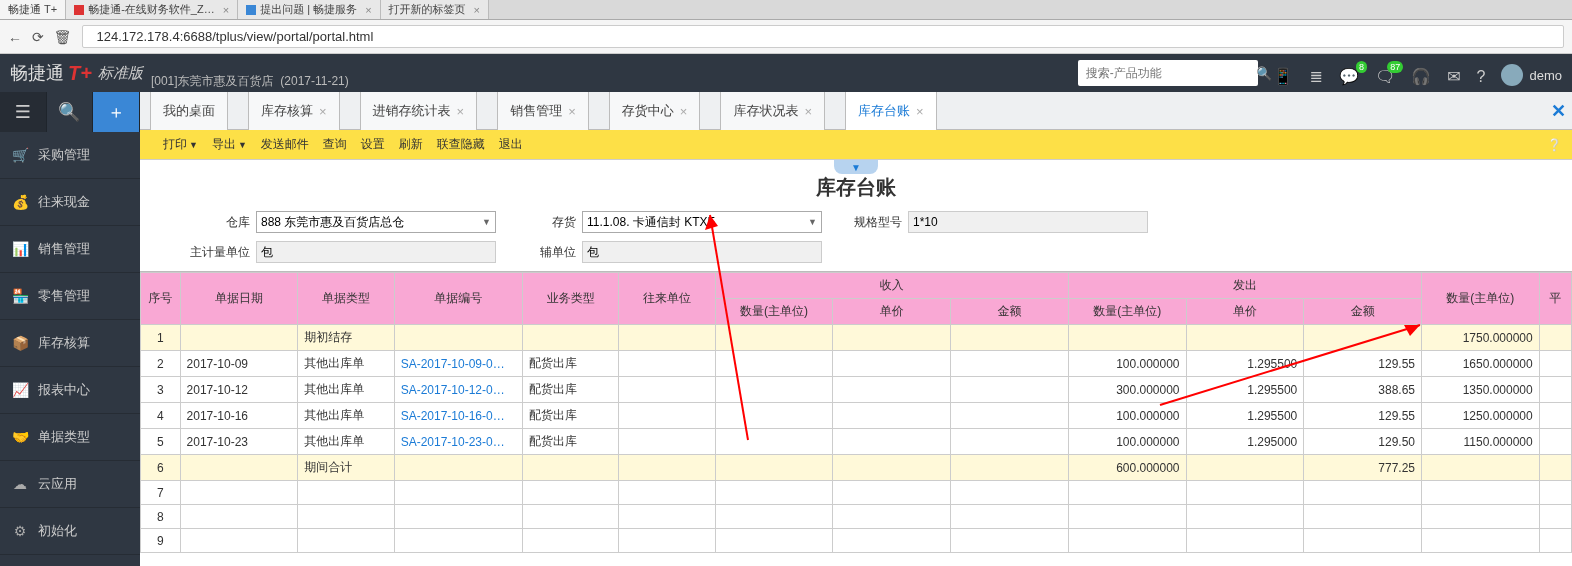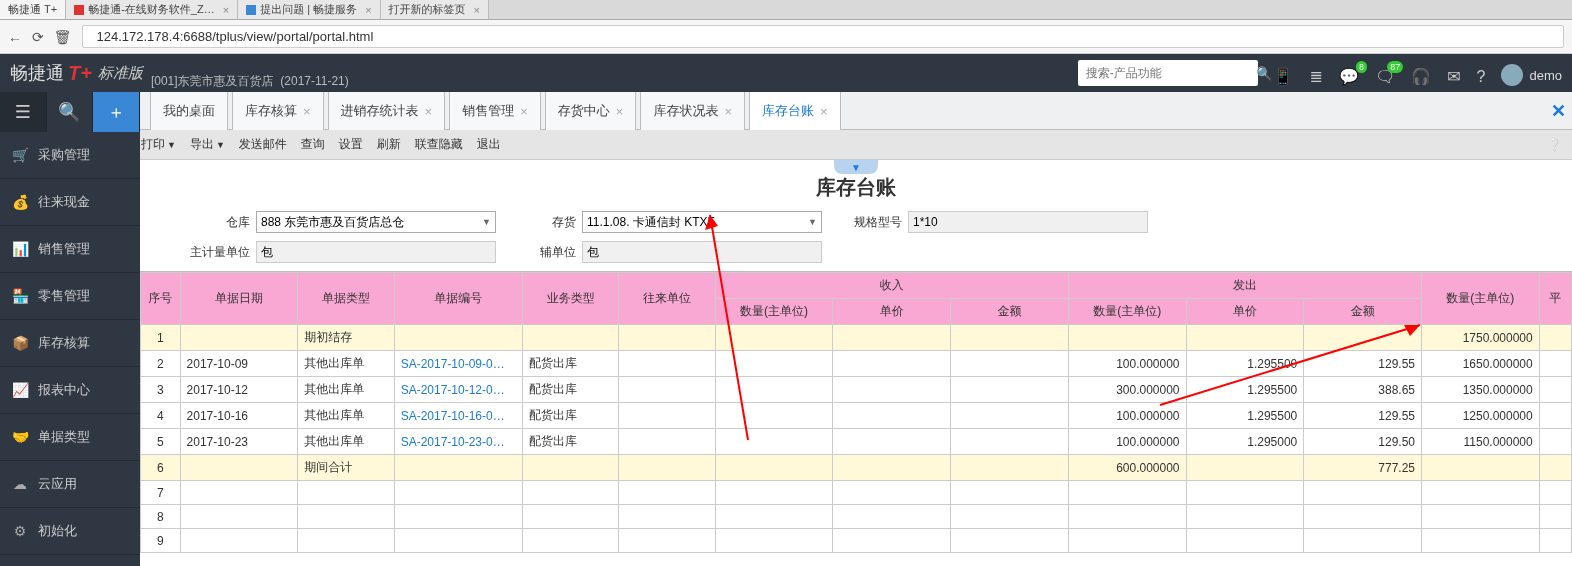--- a/index.html
+++ b/index.html
@@ -37,27 +37,27 @@
 .side-btn.dark { background: #262c34; }
 .side-btn.blue { background: #3a87d6; color: #fff; }
 .side-list { }
 .side-item { display: flex; align-items: center; padding: 14px 12px; gap: 10px; font-size: 13px; border-bottom: 1px solid #262c34; cursor: pointer; }
 .side-ico { width: 16px; text-align: center; font-size: 14px; color: #aaa; }
 
 .main { flex: 1; display: flex; flex-direction: column; background: #fff; overflow: hidden; }
 
 
 .tabs { height: 38px; border-bottom: 1px solid #bcbcbc; display: flex; align-items: center; background: #eef0f2; font-size: 13px; padding-left: 10px; position: relative; }
-.tab { padding: 12px 12px; border: 1px solid #bcbcbc; border-bottom: none; background: #f7f8f9; margin-right: 4px; border-radius: 3px 3px 0 0; color: #444; cursor: pointer; display: flex; align-items: center; gap: 6px; }
+.tab { padding: 12px 12px; border: 1px solid #bcbcbc; border-bottom: none; background: #f7f8f9; margin-right: 20px; border-radius: 3px 3px 0 0; color: #444; cursor: pointer; display: flex; align-items: center; gap: 6px; }
 .tab.active { background: #fff; color: #1b7bd6; border-bottom: 1px solid #fff; margin-bottom: -1px; }
 .tab .x { color: #aaa; }
 .tabs .close-all { position: absolute; right: 6px; top: 8px; color: #1b7bd6; font-size: 18px; font-weight: bold; }
 
 
-.toolbar { height: 30px; background: #e5e5e5; border-bottom: 1px solid #ccc; display: flex; align-items: center; padding: 0 1px; gap: 14px; font-size: 12px; color: #333; position: relative; }
+.toolbar { height: 30px; background: #fde047; border-bottom: 1px solid #ccc; display: flex; align-items: center; padding: 0 23px; gap: 14px; font-size: 12px; color: #333; position: relative; }
 .toolbar .help { position: absolute; right: 10px; color: #777; }
 .tb-item .caret { font-size: 9px; margin-left: 2px; }
 
 
 .panel-collapse { position: absolute; left: 50%; top: 0px; transform: translateX(-50%); width: 44px; height: 14px; background: #b7d3ef; border-radius: 0 0 8px 8px; display: flex; align-items: center; justify-content: center; color: #1b7bd6; font-size: 10px; }
 
 
 .report { flex: 1; display: flex; flex-direction: column; overflow: hidden; position: relative; }
 .report-title { text-align: center; font-size: 20px; font-weight: bold; color: #333; padding: 14px 0 10px; }
 .filters { display: flex; flex-wrap: wrap; gap: 20px 20px; padding: 0 30px 8px; font-size: 12px; align-items: center; }

